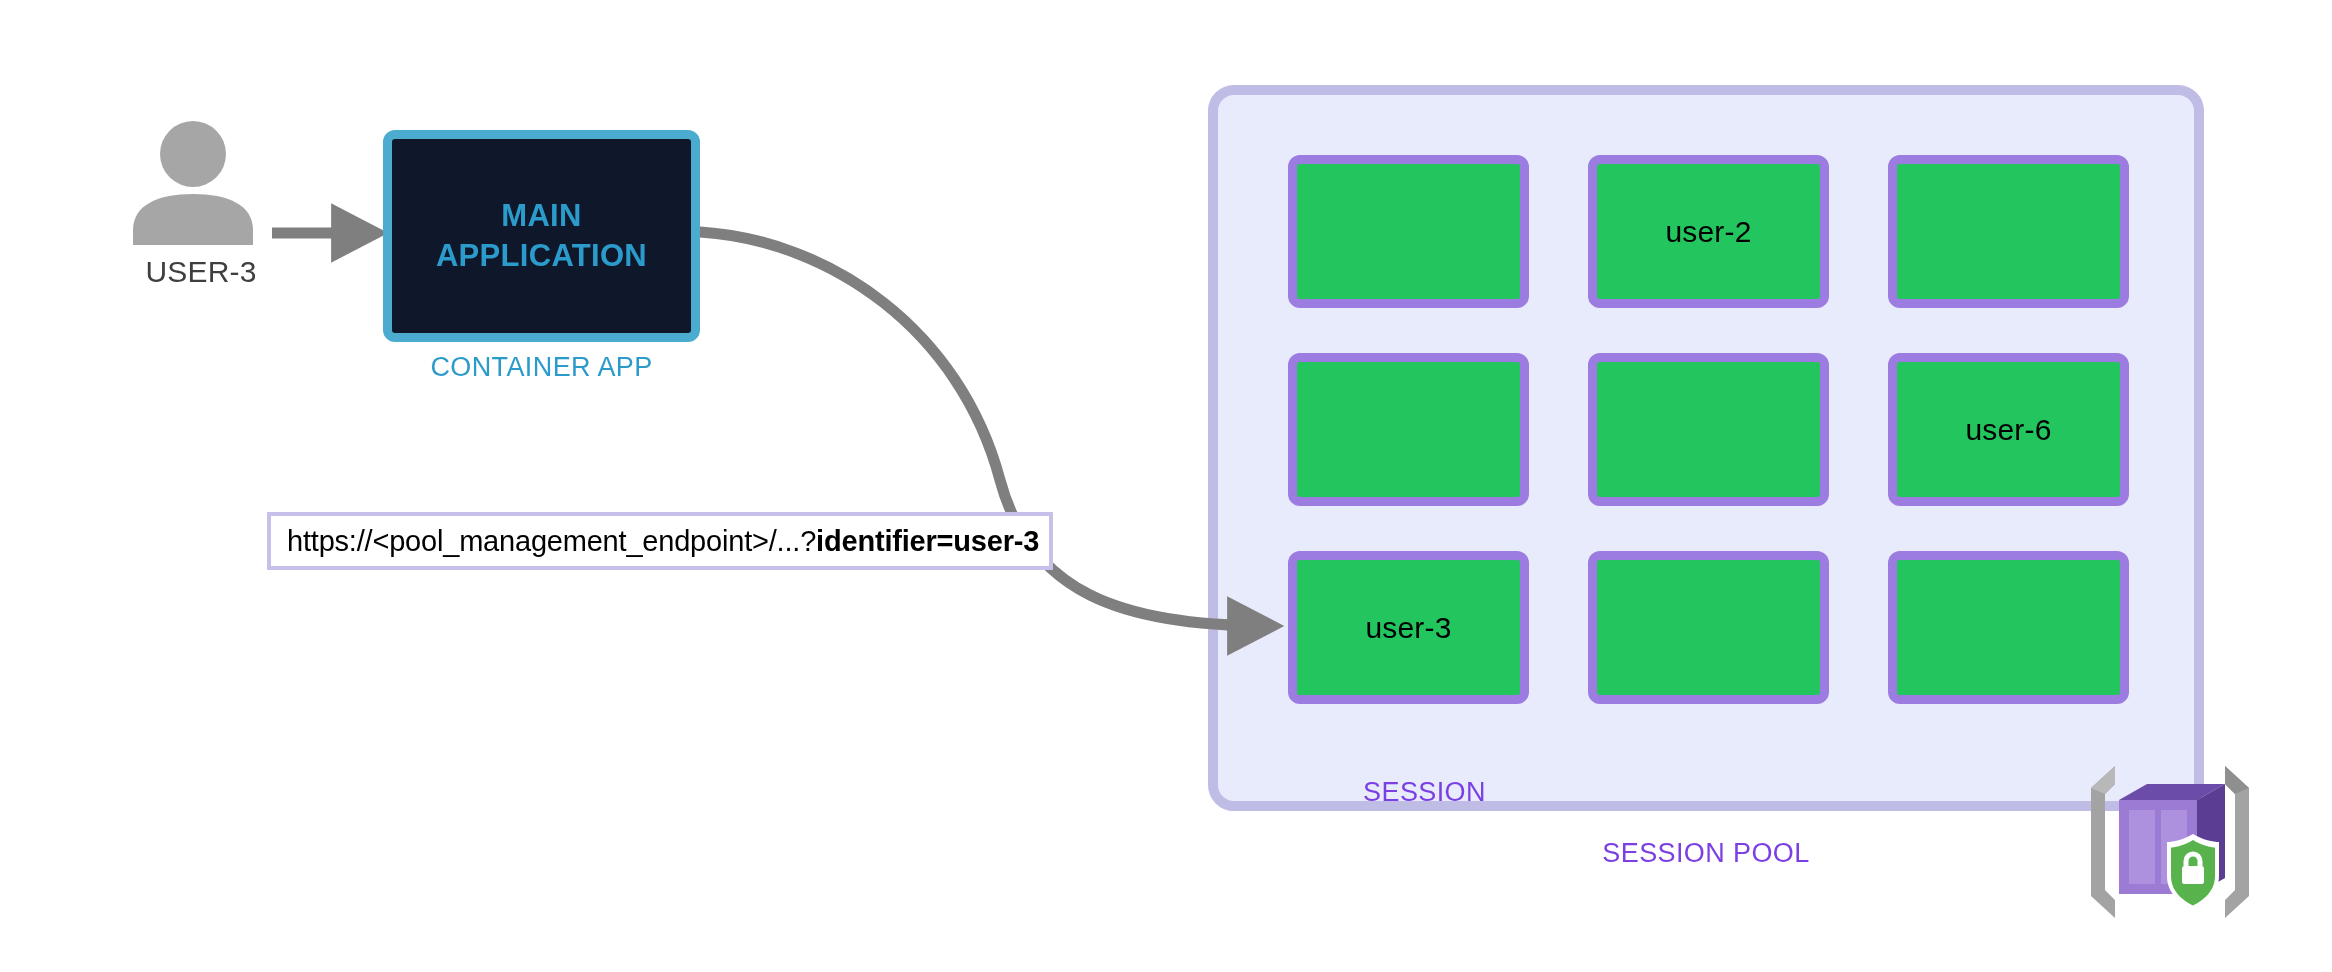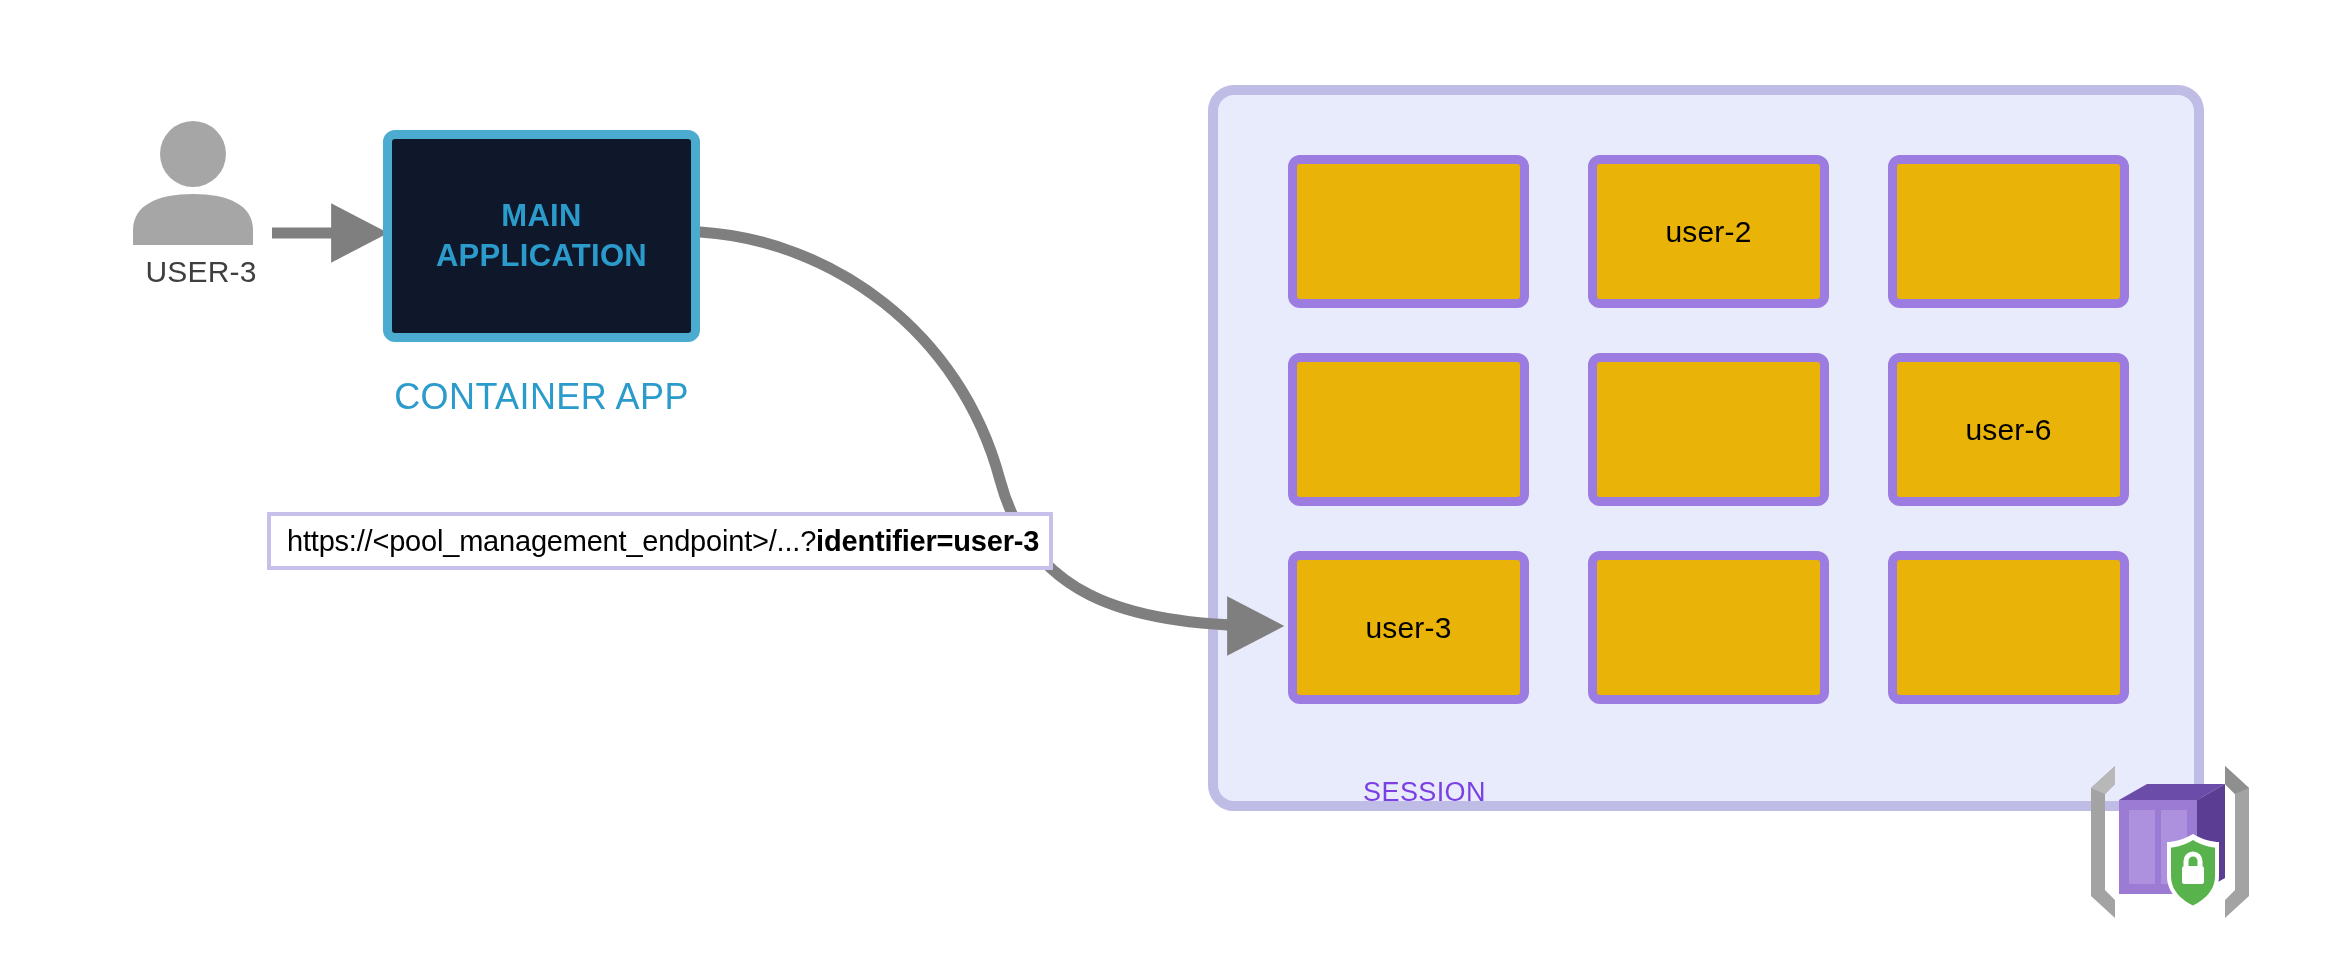--- a/index.html
+++ b/index.html
@@ -77,24 +77,24 @@
     font-size: 31px;
     font-weight: bold;
     line-height: 1.28;
     text-align: center;
     letter-spacing: .3px;
     white-space: pre-line;
   }
   #container-app-label {
     position: absolute;
     left: 383px;
-    top: 376px;
+    top: 352px;
     width: 317px;
     text-align: center;
-    font-size: 36px;
+    font-size: 27px;
     color: #2B9BCB;
     letter-spacing: .4px;
     z-index: 3;
     white-space: nowrap;
   }
 
   
   #url-callout {
     position: absolute;
     left: 267px;
@@ -136,21 +136,21 @@
     left: 70px;
     top: 60px;
     display: grid;
     grid-template-columns: repeat(3, 241px);
     grid-template-rows: repeat(3, 153px);
     column-gap: 59px;
     row-gap: 45px;
   }
   .session-cell {
     box-sizing: border-box;
-    background: #eab308;
+    background: #22c55e;
     border: 9px solid #9C7CE1;
     border-radius: 12px;
     display: flex;
     align-items: center;
     justify-content: center;
   }
   .session-cell .cell-label {
     font-size: 30px;
     color: #000000;
     letter-spacing: .2px;
@@ -256,20 +256,21 @@
       </div>
       <div class="session-cell">
         <span class="cell-label"></span>
       </div>
       <div class="session-cell">
         <span class="cell-label"></span>
       </div>
     </div>
     <div id="session-label">SESSION</div>
   </div>
+  <div id="session-pool-label">SESSION POOL</div>
 
   <svg id="azure-icon" viewBox="0 0 170 160" xmlns="http://www.w3.org/2000/svg">
 
     <path d="M30 4 L6 26 L6 134 L30 156 L30 138 L20 128 L20 32 L30 22 Z" fill="#A3A3A3"></path>
     <path d="M6 26 L30 4 L30 22 L20 32 Z" fill="#B8B8B8"></path>
 
     <path d="M140 4 L164 26 L164 134 L140 156 L140 138 L150 128 L150 32 L140 22 Z" fill="#A3A3A3"></path>
     <path d="M164 26 L140 4 L140 22 L150 32 Z" fill="#8F8F8F"></path>
 
     <path d="M34 38 L62 22 L140 22 L112 38 Z" fill="#6B4CA8"></path>

